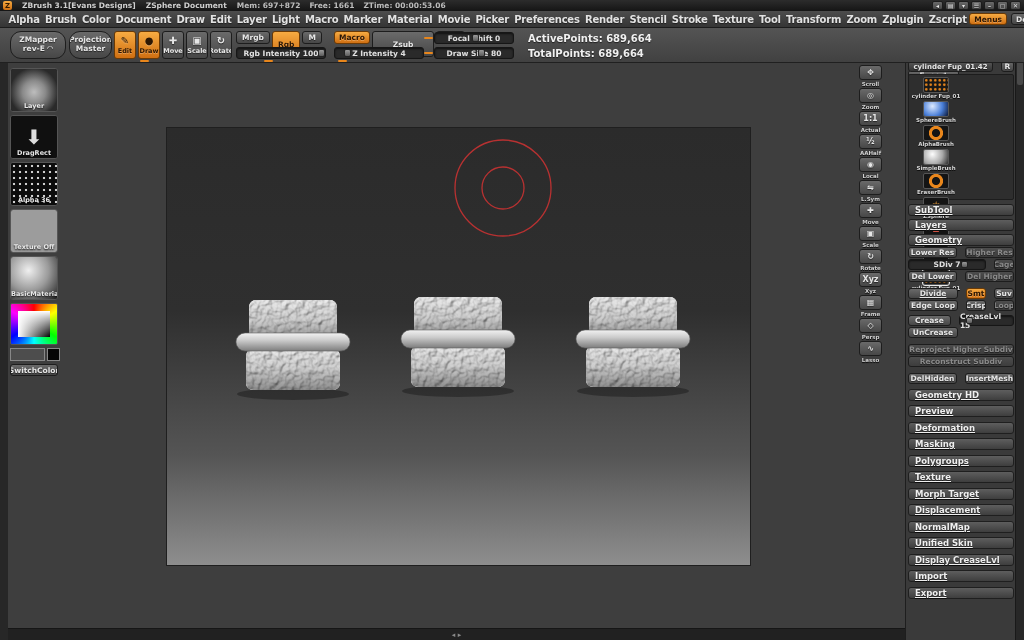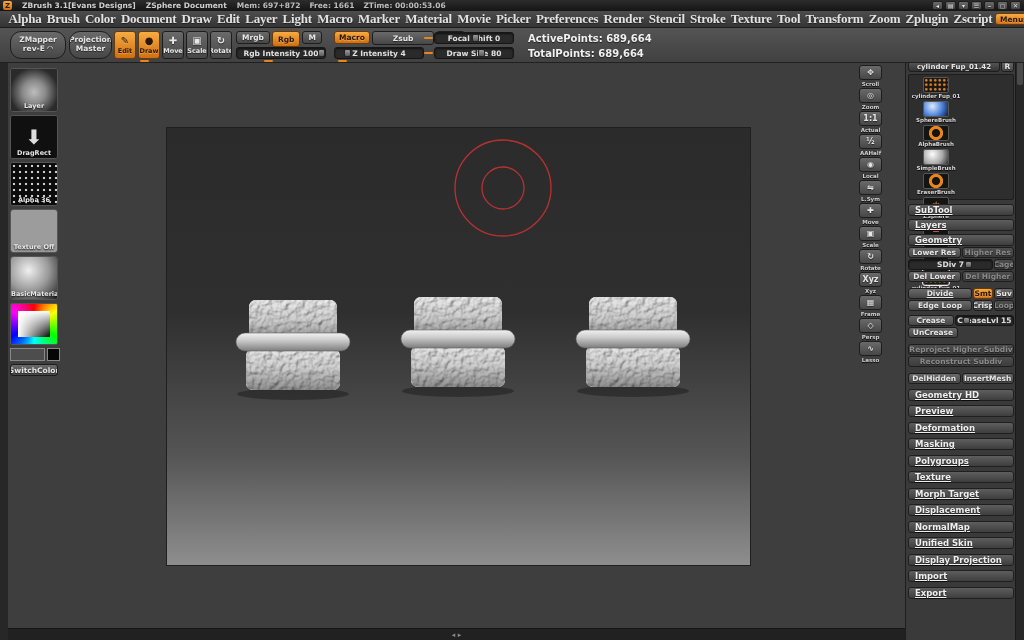--- a/index.html
+++ b/index.html
@@ -24,21 +24,21 @@
             display:flex;align-items:center;color:#cfcfcf;font-size:7.5px;gap:10px;padding:0 3px;z-index:30;}
   .logo{width:9px;height:9px;background:linear-gradient(#f7ab42,#cf6f12);border-radius:2px;color:#331a00;
         font-size:7px;display:flex;align-items:center;justify-content:center;}
   .tstats{display:flex;gap:9px;color:#bdbdbd;}
   .win-icons{margin-left:auto;display:flex;gap:2px;}
   .win-icons .wbtn{width:11px;height:9px;font-size:6px;border-radius:2px;}
 
   
   .menubar{position:absolute;left:0;top:11px;width:1024px;height:17px;background:linear-gradient(#4d4d4d,#353535);
            border-bottom:1px solid #1c1c1c;display:flex;align-items:center;padding:0 6px;z-index:29;}
-  .menu-item{color:#e2e2e2;font-size:13px;padding:0 2.6px;letter-spacing:-.2px;text-shadow:0 1px 1px rgba(0,0,0,.5);font-family:Liberation Serif, serif;}
+  .menu-item{color:#e2e2e2;font-size:10px;padding:0 2.6px;letter-spacing:-.2px;text-shadow:0 1px 1px rgba(0,0,0,.5);}
   .menubar-right{margin-left:auto;display:flex;gap:4px;align-items:center;margin-right:126px;}
   .menubar-right .btn{height:12px;padding:0 4px;font-size:7.5px;text-align:center;}
   .menubar-right .mini{width:14px;height:12px;font-size:7px;}
 
   
   .toolbar{position:absolute;left:0;top:28px;width:1024px;height:35px;background:linear-gradient(#545454,#414141);
            border-bottom:1px solid #202020;z-index:28;}
   .toolbar .abs{position:absolute;}
   .two-line{flex-direction:column;line-height:1.15;font-size:7.5px;border-radius:11px;}
   .mode-group{left:114px;top:3px;display:flex;gap:2px;}
@@ -80,21 +80,21 @@
   .right-strip{position:absolute;left:857px;top:65px;width:27px;display:flex;flex-direction:column;gap:1.5px;z-index:6;}
   .strip-item{display:flex;flex-direction:column;align-items:center;}
   .strip-item .ibtn{width:23px;height:15px;font-size:8px;}
   .strip-item .slab{font-size:5.5px;color:#cfcfcf;text-shadow:0 1px 1px #000;margin-top:.5px;}
 
   
   .right-panel{position:absolute;left:905px;top:11px;width:119px;height:629px;background:#3a3a3a;
                border-left:1px solid #1e1e1e;z-index:20;padding:2px 10px 2px 2px;display:flex;flex-direction:column;gap:1px;}
   .panel-scroll{position:absolute;right:0;top:0;bottom:0;width:9px;background:#272727;border-left:1px solid #191919;}
   .panel-scroll .thumbbar{position:absolute;left:1px;right:1px;top:4px;height:70px;background:#4a4a4a;border-radius:2px;}
-  .prow{display:flex;gap:1px;height:11px;flex:none;}
+  .prow{display:flex;gap:8px;height:11px;flex:none;}
   .prow .btn{flex:1;height:11px;}
   .prow .w-sm{flex:none;width:20px;}
   .prow .w-r{flex:none;width:13px;}
   .toolname{background:linear-gradient(#585858,#333);font-size:7px;}
   .sp4{height:4px;flex:none;}
   .sp2{height:2px;flex:none;}
   .hdr{height:12px;flex:none;margin-top:2px;text-decoration:underline;}
   .hdr.spaced{margin-top:3.5px;}
 
   .thumbs{flex:none;height:126px;margin:1px 0;background:#2e2e2e;border:1px solid #1d1d1d;border-radius:2px;
@@ -198,31 +198,31 @@
         <span class="lbl">Scale</span>
       </div>
       <div class="btn tool-btn">
         <span class="glyph">↻</span>
         <span class="lbl">Rotate</span>
       </div>
   </div>
 
   <div class="abs" style="left:236px;top:3px;display:flex;gap:2px;">
     <div class="btn" style="height:13px;min-width:16px;padding:0 5px;">Mrgb</div>
-      <div class="btn active" style="height:16px;min-width:16px;padding:0 5px;">Rgb</div>
+      <div class="btn active" style="height:26px;min-width:16px;padding:0 5px;">Rgb</div>
       <div class="btn" style="height:13px;min-width:16px;padding:0 5px;">M</div>
   </div>
   <div class="slider abs" style="left:236px;top:19px;width:90px;height:12px;">
     <span>Rgb Intensity 100</span>
     <span class="handle" style="left:92%;"></span>
   </div>
 
   <div class="abs" style="left:334px;top:3px;display:flex;gap:2px;">
     <div class="btn active" style="height:13px;min-width:26px;padding:0 4px;">Macro</div>
-      <div class="btn" style="height:14px;min-width:26px;padding:0 20px;">Zsub</div>
+      <div class="btn" style="height:26px;min-width:26px;padding:0 20px;">Zsub</div>
       <div class="btn disabled" style="height:13px;min-width:26px;padding:0 4px;">Zcut</div>
   </div>
   <div class="slider abs" style="left:334px;top:19px;width:90px;height:12px;">
     <span>Z Intensity 4</span>
     <span class="handle" style="left:10%;"></span>
   </div>
 
   <div class="slider abs" style="left:434px;top:4px;width:80px;height:12px;">
     <span>Focal Shift 0</span>
     <span class="handle" style="left:48%;"></span>
@@ -491,20 +491,20 @@
   <div class="hdr spaced">Geometry HD</div>
     <div class="hdr spaced">Preview</div>
     <div class="hdr spaced">Deformation</div>
     <div class="hdr spaced">Masking</div>
     <div class="hdr spaced">Polygroups</div>
     <div class="hdr spaced">Texture</div>
     <div class="hdr spaced">Morph Target</div>
     <div class="hdr spaced">Displacement</div>
     <div class="hdr spaced">NormalMap</div>
     <div class="hdr spaced">Unified Skin</div>
-    <div class="hdr spaced">Display Projection</div>
+    <div class="hdr spaced">Display CreaseLvl</div>
     <div class="hdr spaced">Import</div>
     <div class="hdr spaced">Export</div>
 
   <div class="panel-scroll">
     <div class="thumbbar"></div>
   </div>
 </div>
 
 </body></html>

